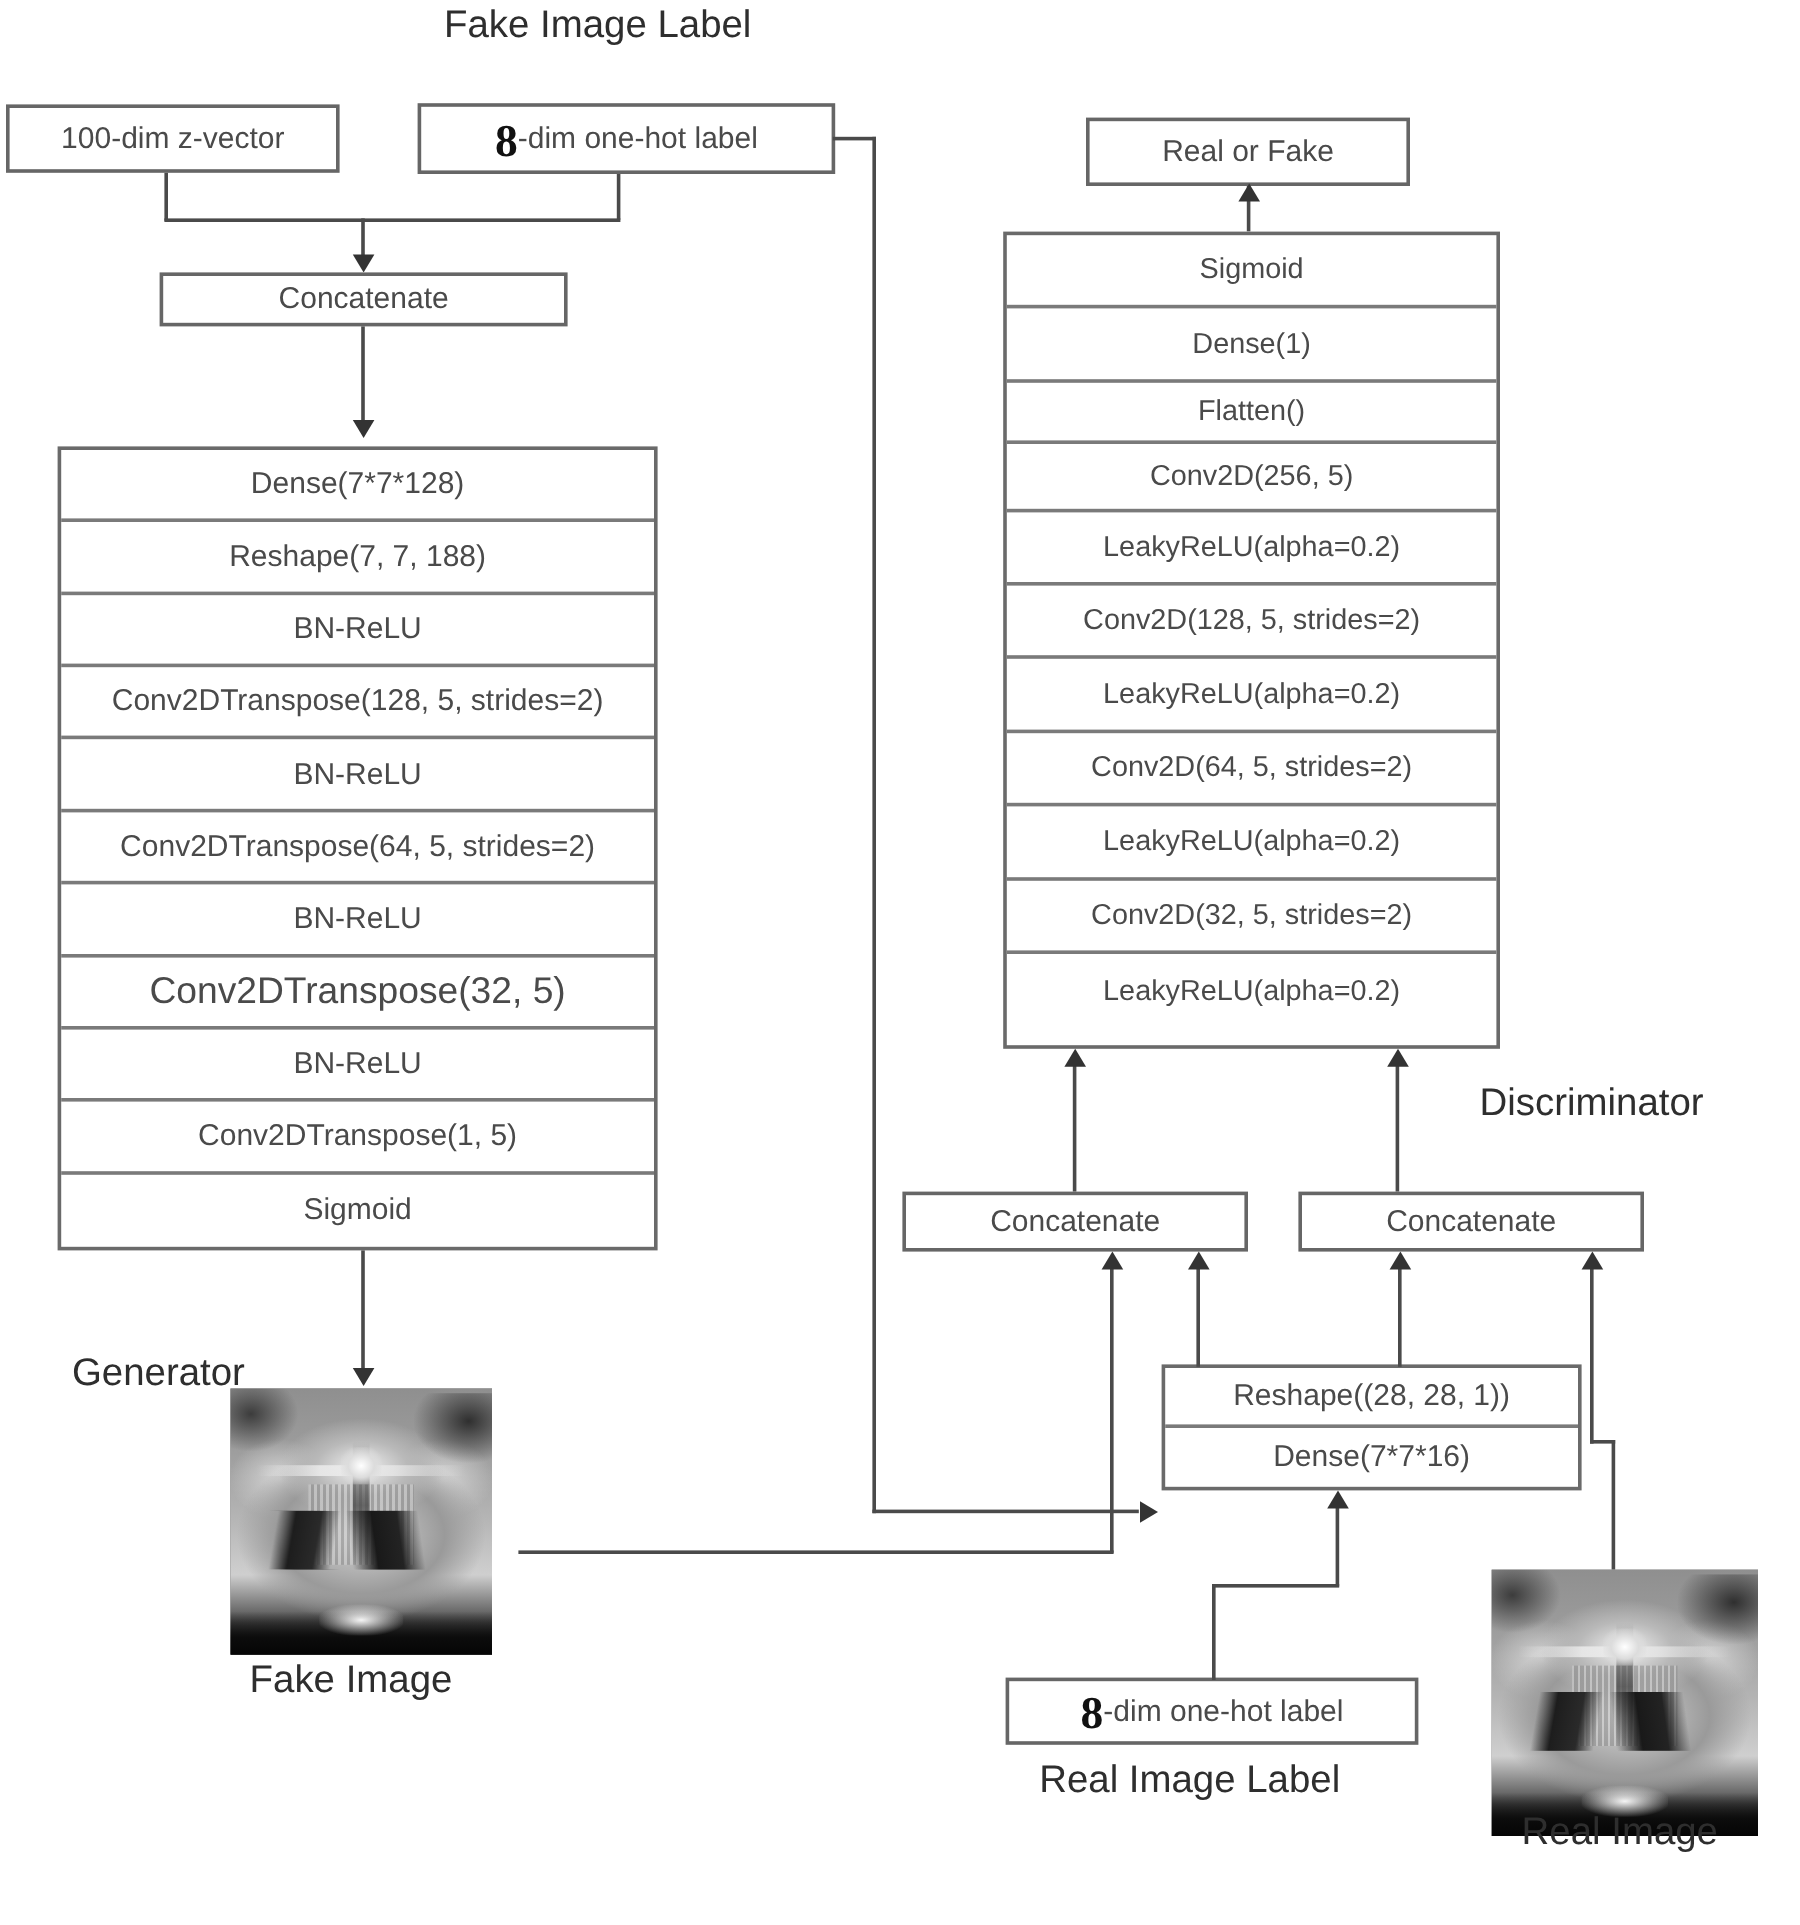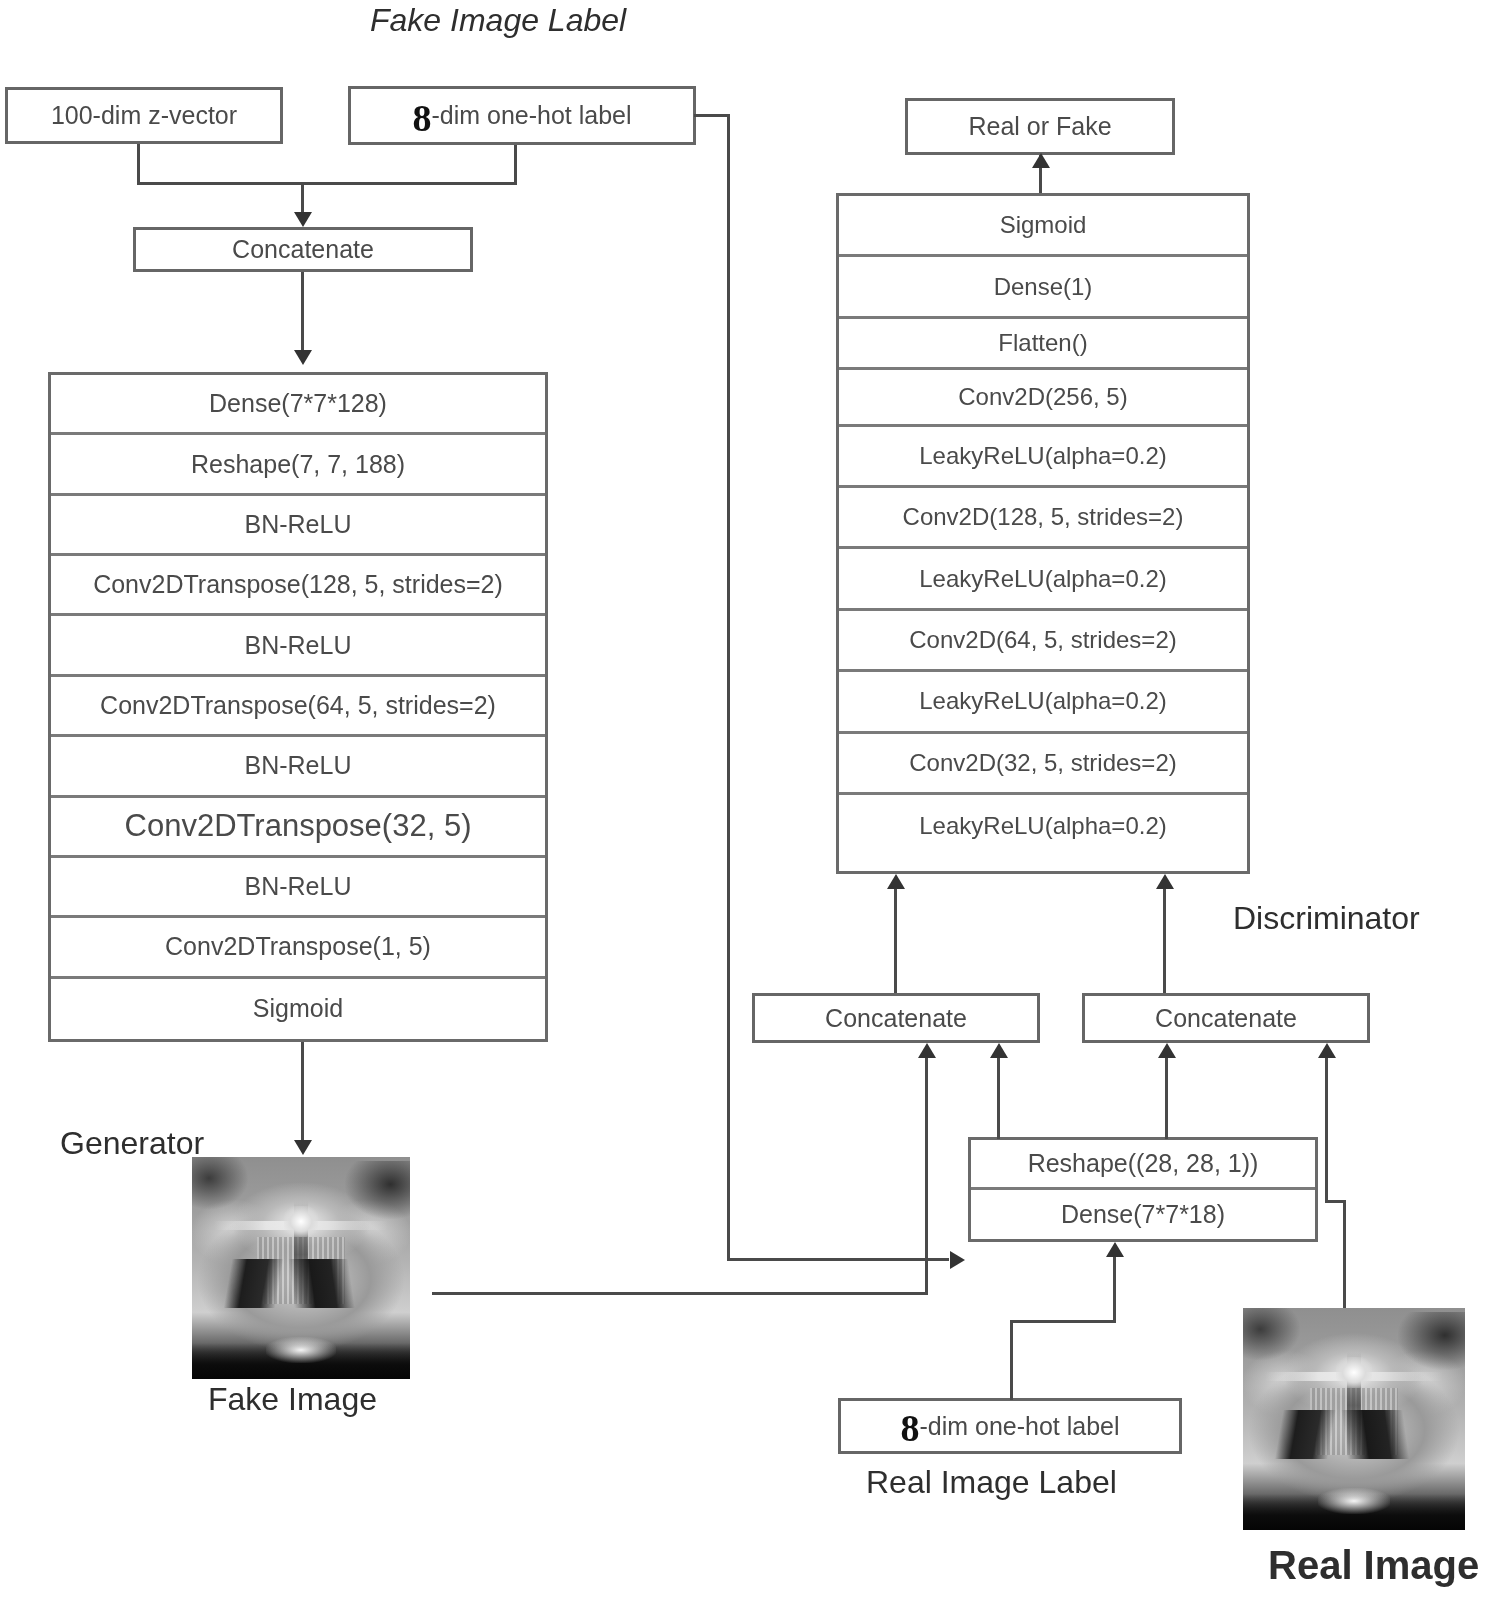--- a/index.html
+++ b/index.html
@@ -63,21 +63,21 @@
   .xray .floor{position:absolute;left:0;bottom:0;width:100%;height:16%;
       background:linear-gradient(180deg,rgba(0,0,0,0) 0%,#0c0c0c 60%,#050505 100%);}
   .xray .glow{position:absolute;left:34%;bottom:7%;width:32%;height:12%;
       background:radial-gradient(ellipse at 50% 50%,#f5f5f5 0%,rgba(200,200,200,0) 75%);}
 </style>
 </head>
 <body>
 
 <div id="stage">
 
-  <div class="cap" style="left:370px;top:2px;font-size:32px;font-style:italic;">Fake Image Label</div>
+  <div class="cap" style="left:370px;top:2px;font-size:32px;">Fake Image Label</div>
 
   <div class="box" style="left:5px;top:87px;width:278px;height:57px;font-size:25px;">
     <span>100-dim z-vector</span>
   </div>
 
   <div class="box" style="left:348px;top:86px;width:348px;height:59px;">
     <span class="digit">8</span>
     <span class="lbltxt">-dim one-hot label</span>
   </div>
 
@@ -203,21 +203,21 @@
   </div>
   <div class="box" style="left:1082px;top:993px;width:288px;height:50px;font-size:25px;">
     <span>Concatenate</span>
   </div>
 
   <div class="stack" id="embed-stack" style="left:968px;top:1137px;width:350px;height:105px;">
       <div class="row" style="height: 49.5px; font-size: 25px;">
         <span>Reshape((28, 28, 1))</span>
       </div>
       <div class="row" style="height: 49.5px; font-size: 25px;">
-        <span>Dense(7*7*18)</span>
+        <span>Dense(7*7*16)</span>
       </div>
     </div>
 
   <div class="line vline" style="left:997px;top:1057px;height:82px;"></div>
   <div class="arrow-up" style="left:990px;top:1043px;"></div>
   <div class="line vline" style="left:1165px;top:1057px;height:82px;"></div>
   <div class="arrow-up" style="left:1158px;top:1043px;"></div>
 
   <div class="line vline" style="left:925px;top:1057px;height:237px;"></div>
   <div class="arrow-up" style="left:918px;top:1043px;"></div>
@@ -250,15 +250,15 @@
       <div class="dark-l"></div>
       <div class="dark-r"></div>
     <div class="band"></div>
       <div class="teeth"></div>
       <div class="spine"></div>
     <div class="bright"></div>
       <div class="jaw"></div>
       <div class="floor"></div>
       <div class="glow"></div>
   </div>
-  <div class="cap" style="left:1268px;top:1543px;font-size:40px;font-weight:bold;">Real Image</div>
+  <div class="cap" style="left:1268px;top:1508px;font-size:32px;">Real Image</div>
 
 </div>
 
 </body></html>

